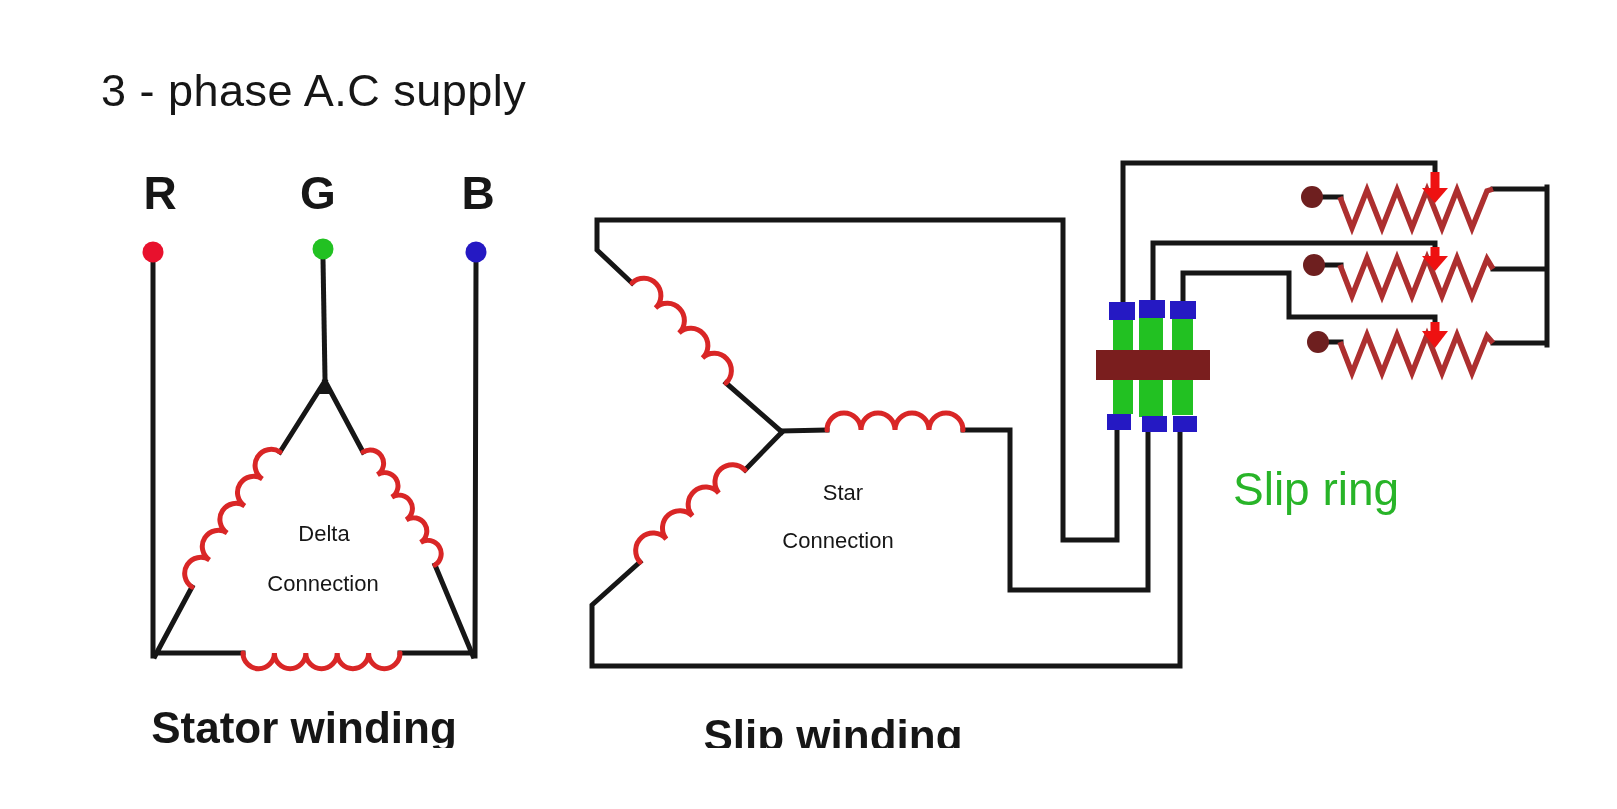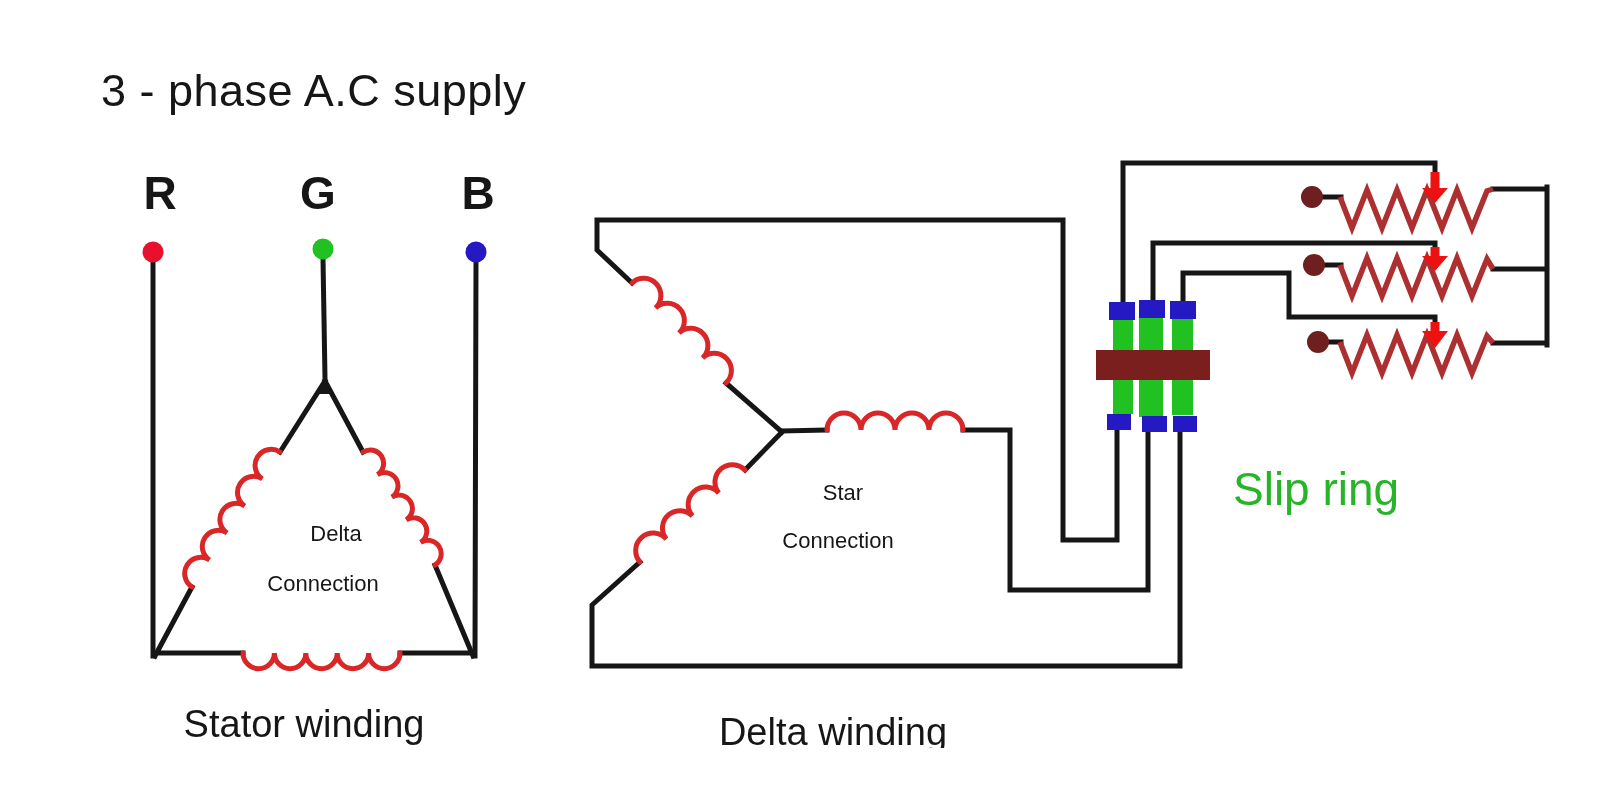--- a/index.html
+++ b/index.html
@@ -10,21 +10,21 @@
     font-family:"Liberation Sans", sans-serif;
     color:#161616;
     overflow:hidden;
   }
   #diagram-svg{position:absolute;left:0;top:0;}
   .lbl{position:absolute;white-space:nowrap;line-height:1.1;}
   .centered{transform:translateX(-50%);}
   .title{font-size:45px;font-weight:500;letter-spacing:.5px;}
   .phase{font-size:46px;font-weight:700;}
   .conn{font-size:22px;font-weight:400;}
-  .caption{font-size:38px;font-weight:400;}
+  .caption{font-size:44px;font-weight:700;}
   .slip{font-size:46px;font-weight:400;color:#28b428;}
 </style>
 </head>
 <body>
 
 <div id="canvas">
 
   <svg id="diagram-svg" width="1617" height="809" viewBox="0 0 1617 809">
 
     <g fill="none" stroke-width="5" stroke-linecap="square" stroke-linejoin="miter" stroke="#161616">
@@ -93,23 +93,23 @@
       <rect x="1173" y="416" width="24" height="16"></rect>
     </g>
   </svg>
 
   <div class="lbl title" style="left:101px;top:66px">3 - phase A.C supply</div>
 
   <div class="lbl phase centered" style="left:160px;top:168px">R</div>
   <div class="lbl phase centered" style="left:318px;top:168px">G</div>
   <div class="lbl phase centered" style="left:478px;top:168px">B</div>
 
-  <div class="lbl conn centered" style="left:336px;top:522px">Delta</div>
+  <div class="lbl conn centered" style="left:324px;top:522px">Delta</div>
   <div class="lbl conn centered" style="left:323px;top:572px">Connection</div>
 
   <div class="lbl conn centered" style="left:843px;top:481px">Star</div>
   <div class="lbl conn centered" style="left:838px;top:529px">Connection</div>
 
   <div class="lbl caption centered" style="left:304px;top:704px">Stator winding</div>
-  <div class="lbl caption centered" style="left:833px;top:712px">Delta winding</div>
+  <div class="lbl caption centered" style="left:833px;top:712px">Slip winding</div>
 
   <div class="lbl slip" style="left:1233px;top:464px">Slip ring</div>
 </div>
 
 </body></html>

